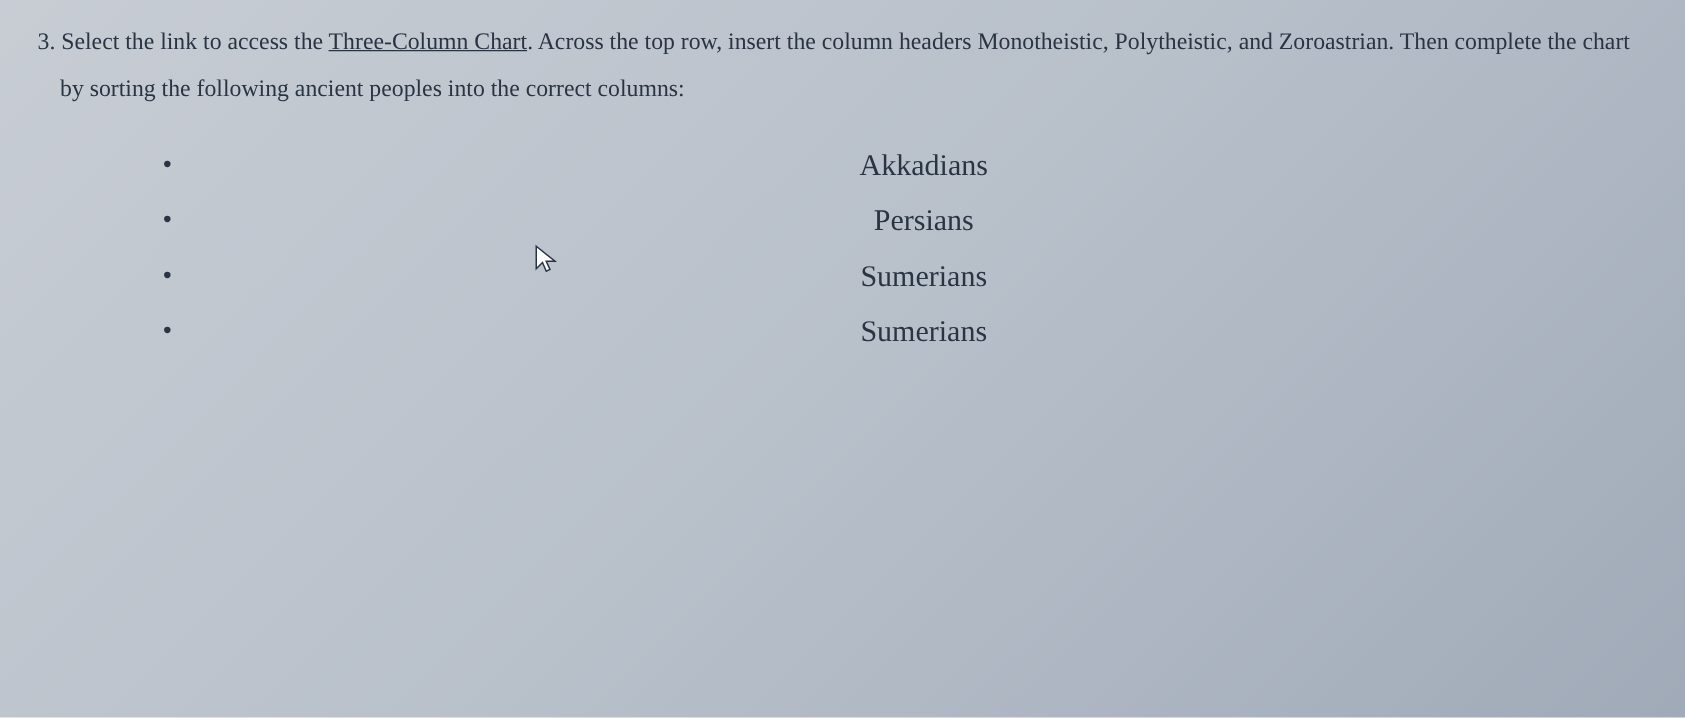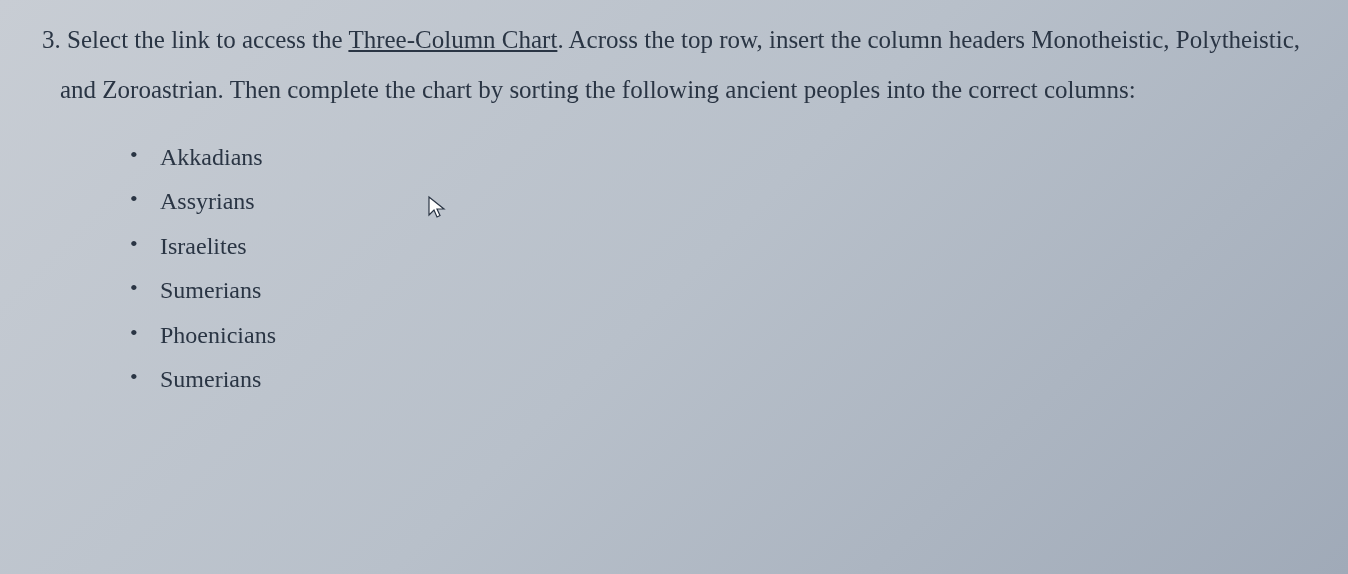--- a/index.html
+++ b/index.html
@@ -11,35 +11,35 @@
       width: 1348px;
       height: 574px;
       background: linear-gradient(135deg, #c8cdd4 0%, #b8c0ca 50%, #a0aab8 100%);
       font-family: Georgia, 'Times New Roman', serif;
       color: #2a3544;
       padding: 15px 30px 0 30px;
       position: relative;
       overflow: hidden;
     }
     .question-text {
-      font-size: 25px;
+      font-size: 19px;
       line-height: 2.0;
       margin-bottom: 20px;
       text-indent: -18px;
       padding-left: 18px;
-      margin-left: 12px;
     }
     .question-text a {
       text-decoration: underline;
       color: #2a3544;
     }
     ul.peoples-list {
       list-style: none;
       padding-left: 100px;
       margin-top: 10px;
+      text-align: center;
     }
     ul.peoples-list li {
       font-size: 24px;
       line-height: 1.85;
       color: #2a3544;
       position: relative;
       padding-left: 30px;
     }
     ul.peoples-list li::before {
       content: "•";
@@ -57,24 +57,22 @@
   </style>
 </head>
 <body>
 
 <div class="question-text">
   <span>3.</span><span> Select the link to access the </span><a href="#">Three-Column Chart</a><span>. Across the top row, insert the column headers Monotheistic, Polytheistic, and Zoroastrian. Then complete the chart by sorting the following ancient peoples into the correct columns:</span>
 </div>
 
 <ul class="peoples-list">
   <li>Akkadians</li>
-  <li>Assyrians</li>
-  <li>Israelites</li>
+  <li>Persians</li>
   <li>Sumerians</li>
-  <li>Phoenicians</li>
   <li>Sumerians</li>
 </ul>
 
 <div class="cursor">
   <svg width="20" height="26" viewBox="0 0 20 26">
     <path d="M 2 2 L 2 20 L 7 15 L 10 22 L 13 20.5 L 10 14 L 17 14 Z" fill="#ffffff" stroke="#2a3544" stroke-width="1.2"></path>
   </svg>
 </div>
 
 </body></html>

